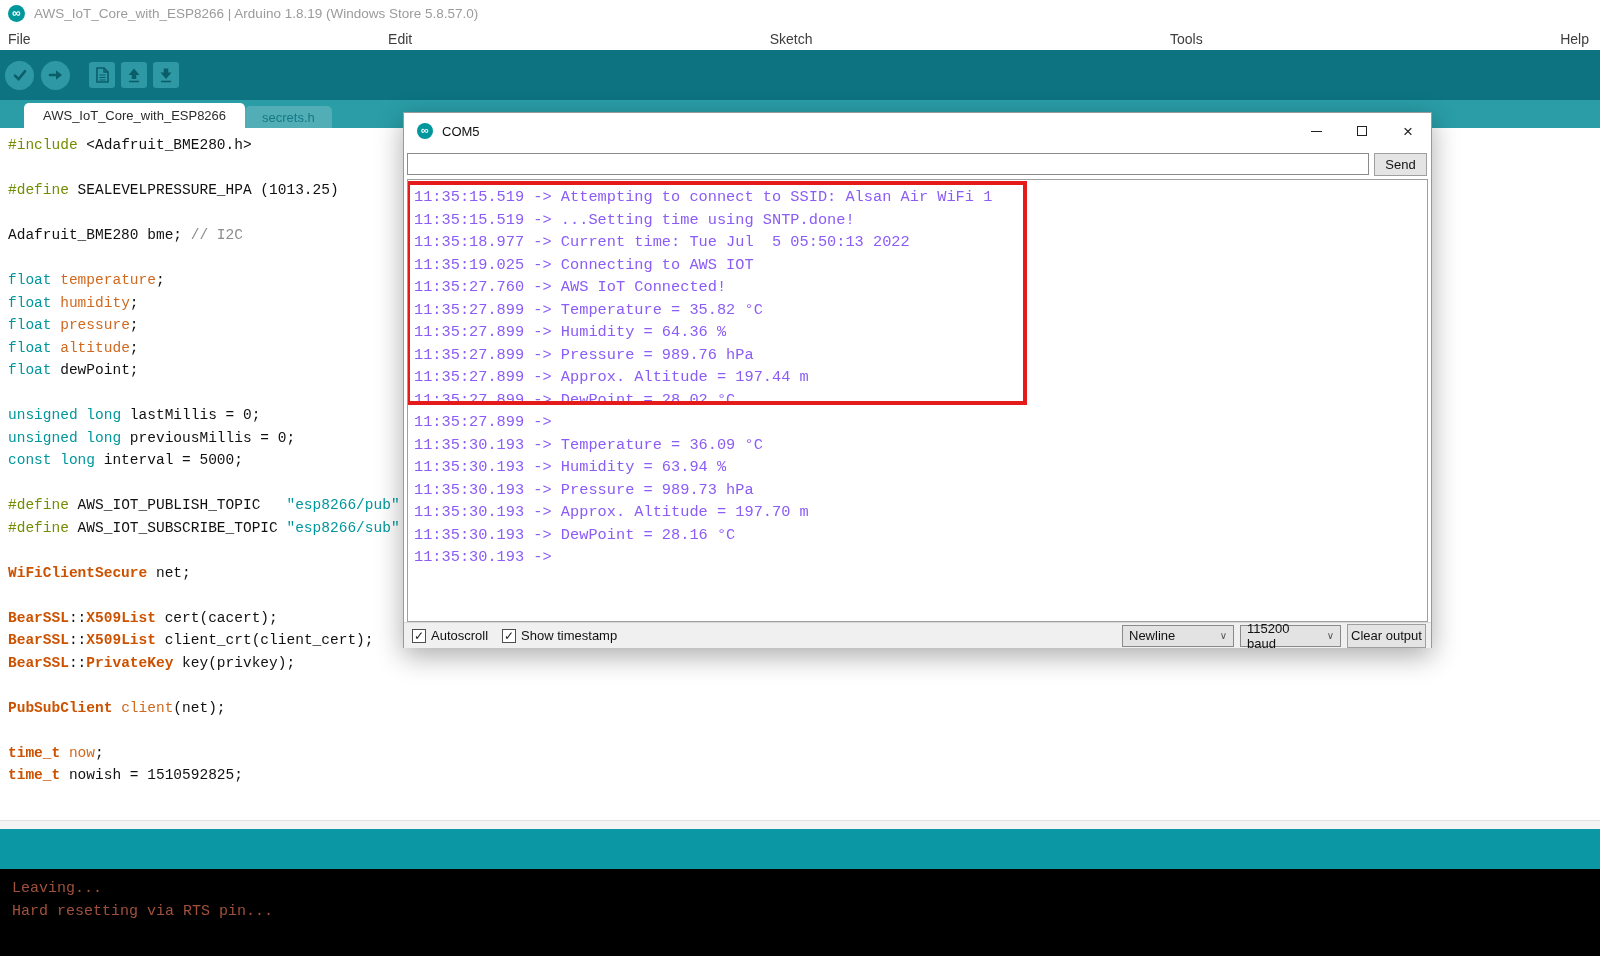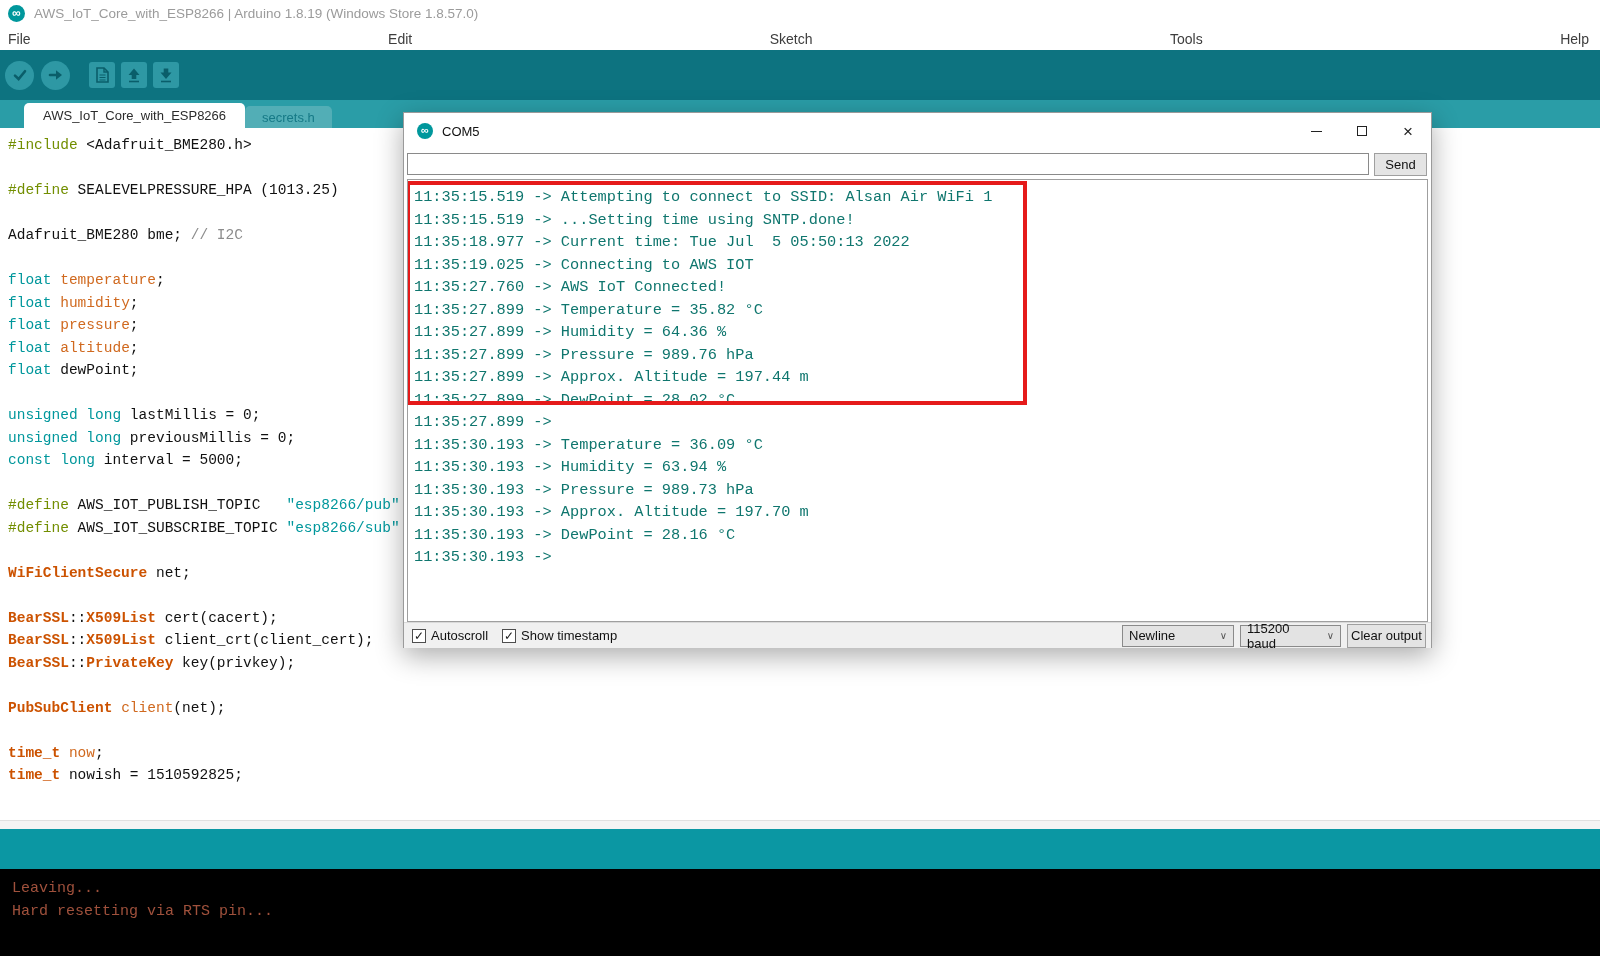--- a/index.html
+++ b/index.html
@@ -75,21 +75,21 @@
   .sm-send {
     width:53px; height:23px; margin-left:5px; background:#e4e4e4; border:1px solid #9f9f9f;
     font-size:13px; color:#111; font-family:"Liberation Sans", sans-serif; cursor:pointer;
   }
   .sm-output-wrap {
     position:relative; margin:0 3px; height:443px; border:1px solid #9f9f9f; background:#fff;
     overflow:hidden;
   }
   .sm-lines {
     padding:6px 0 0 6px; font-family:"Liberation Mono", monospace;
-    font-size:15.3px; line-height:22.5px; color:#0f766e; white-space:pre;
+    font-size:15.3px; line-height:22.5px; color:#8b5cf6; white-space:pre;
   }
   .sm-line { height:22.5px; }
   .red-box {
     position:absolute; left:-2px; top:1px; width:621px; height:224px;
     border:4px solid var(--annotation-red); pointer-events:none;
   }
   .sm-bottombar {
     height:26px; background:#f0f0f0; border-top:1px solid #d9d9d9;
     display:flex; align-items:center; padding:0 5px 0 8px;
   }
@@ -113,21 +113,21 @@
     font-size:13px; color:#111; font-family:"Liberation Sans", sans-serif; cursor:pointer;
   }
 </style>
 </head>
 <body>
 
 <div class="screen">
 
   <header class="titlebar">
     <span class="app-icon">∞</span>
-    <span class="title-text">AWS_IoT_Core_with_ESP8266 | Arduino 1.8.19 (Windows Store 1.8.57.0)</span>
+    <span class="title-text">AWS_IoT_Core_with_ESP8266 | Arduino 1.8.19 (Windows Store 5.8.57.0)</span>
   </header>
 
   <nav class="menubar">
       <span class="mitem">File</span>
       <span class="mitem">Edit</span>
       <span class="mitem">Sketch</span>
       <span class="mitem">Tools</span>
       <span class="mitem">Help</span>
     </nav>
 

